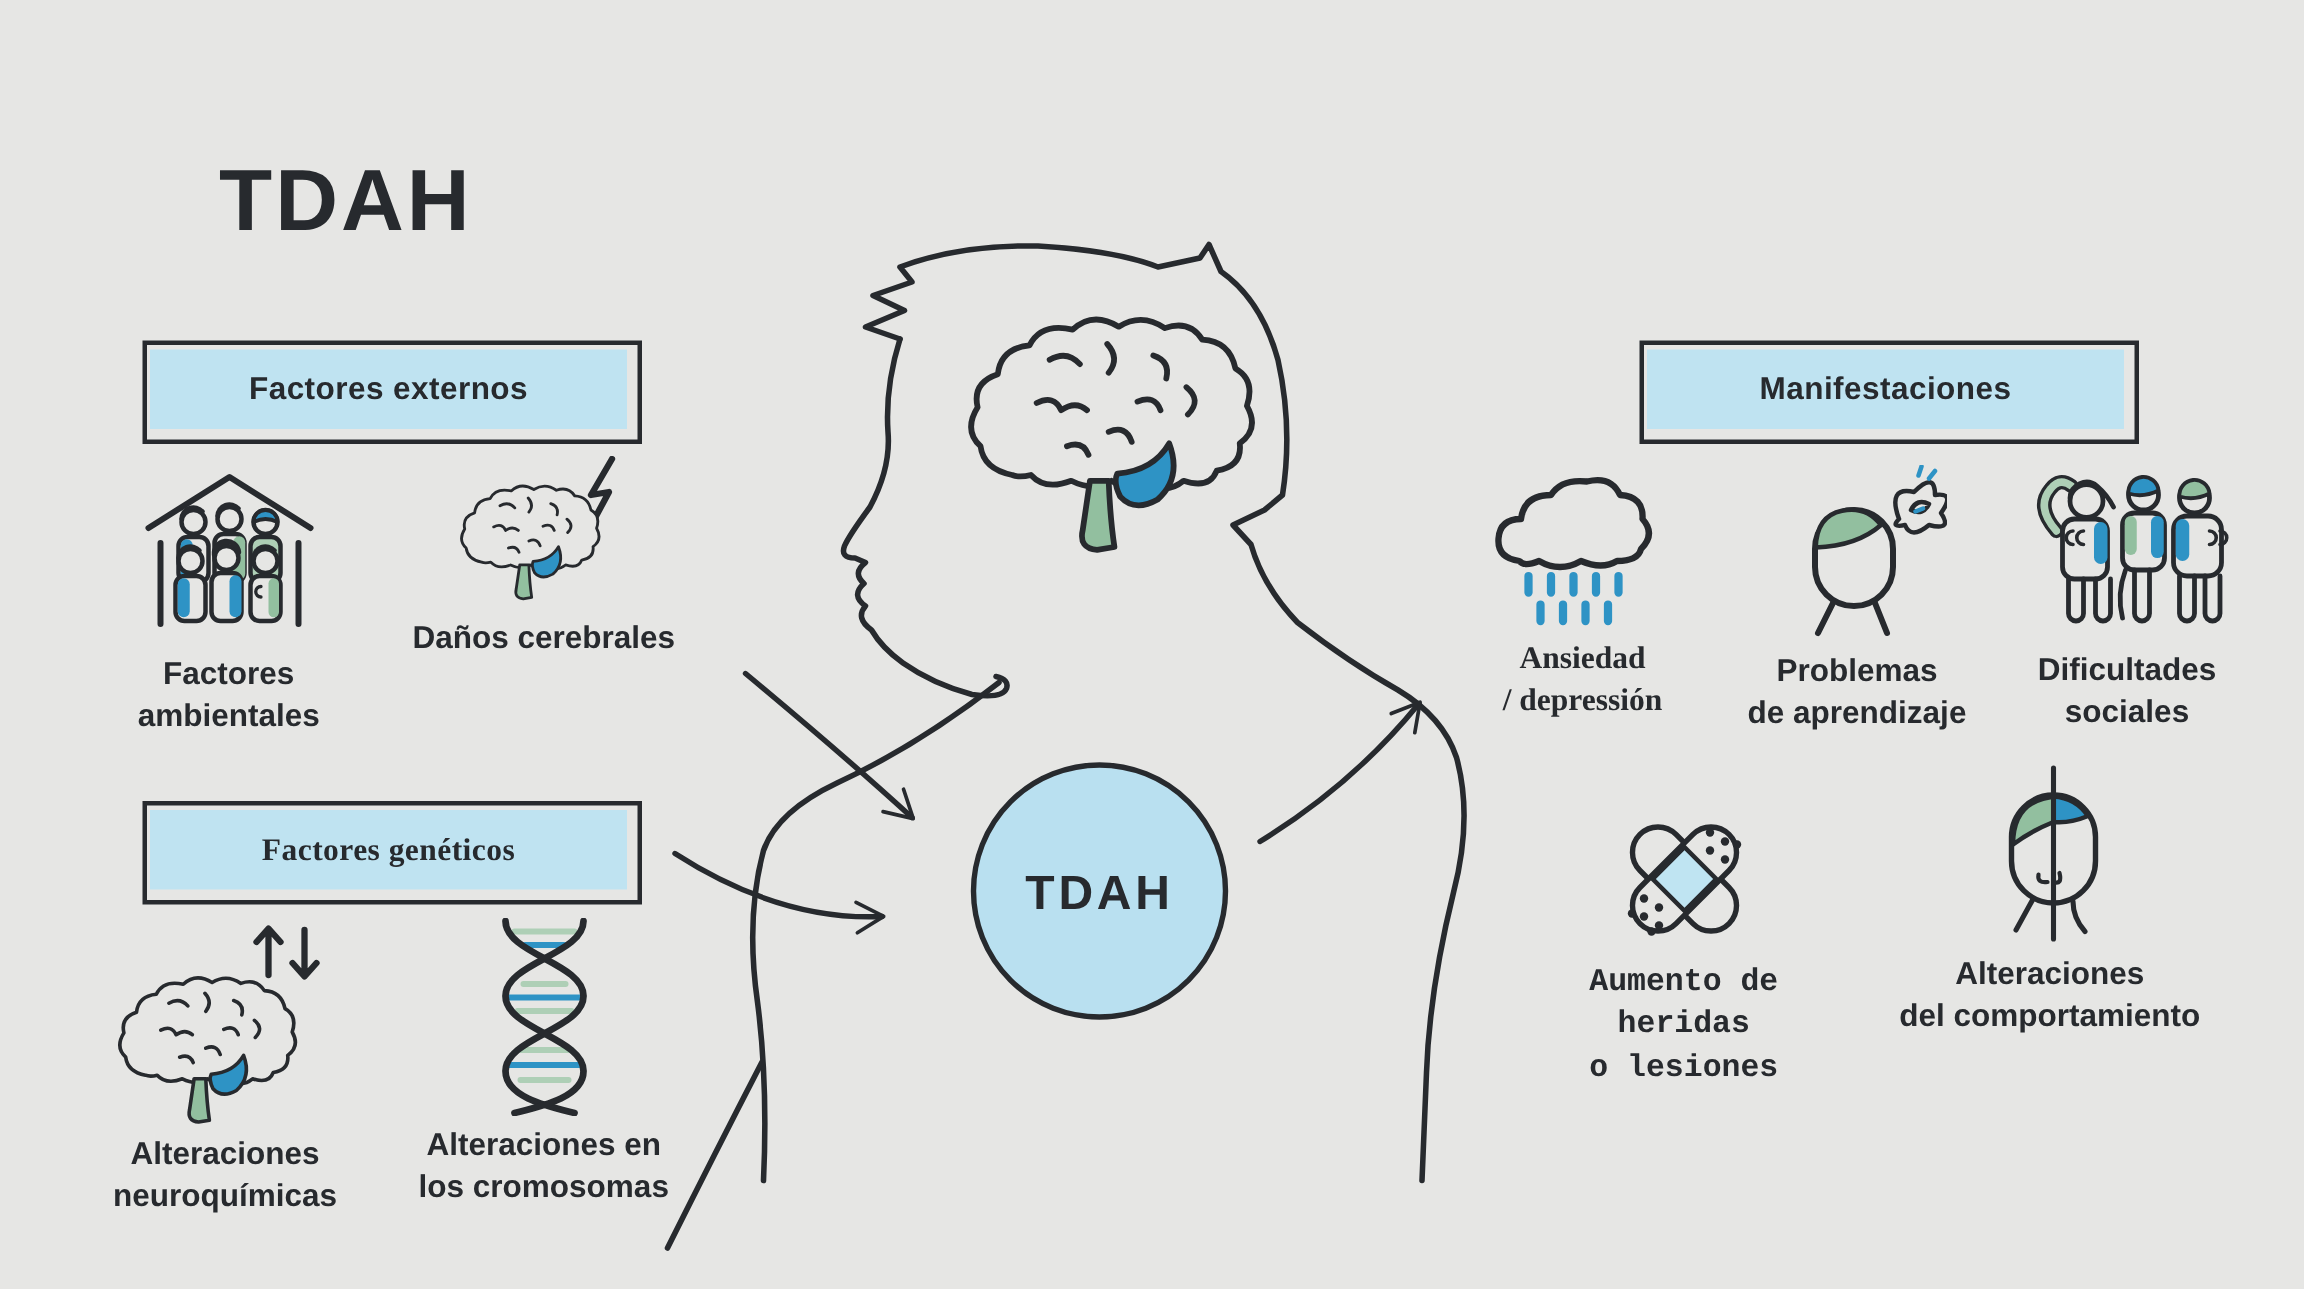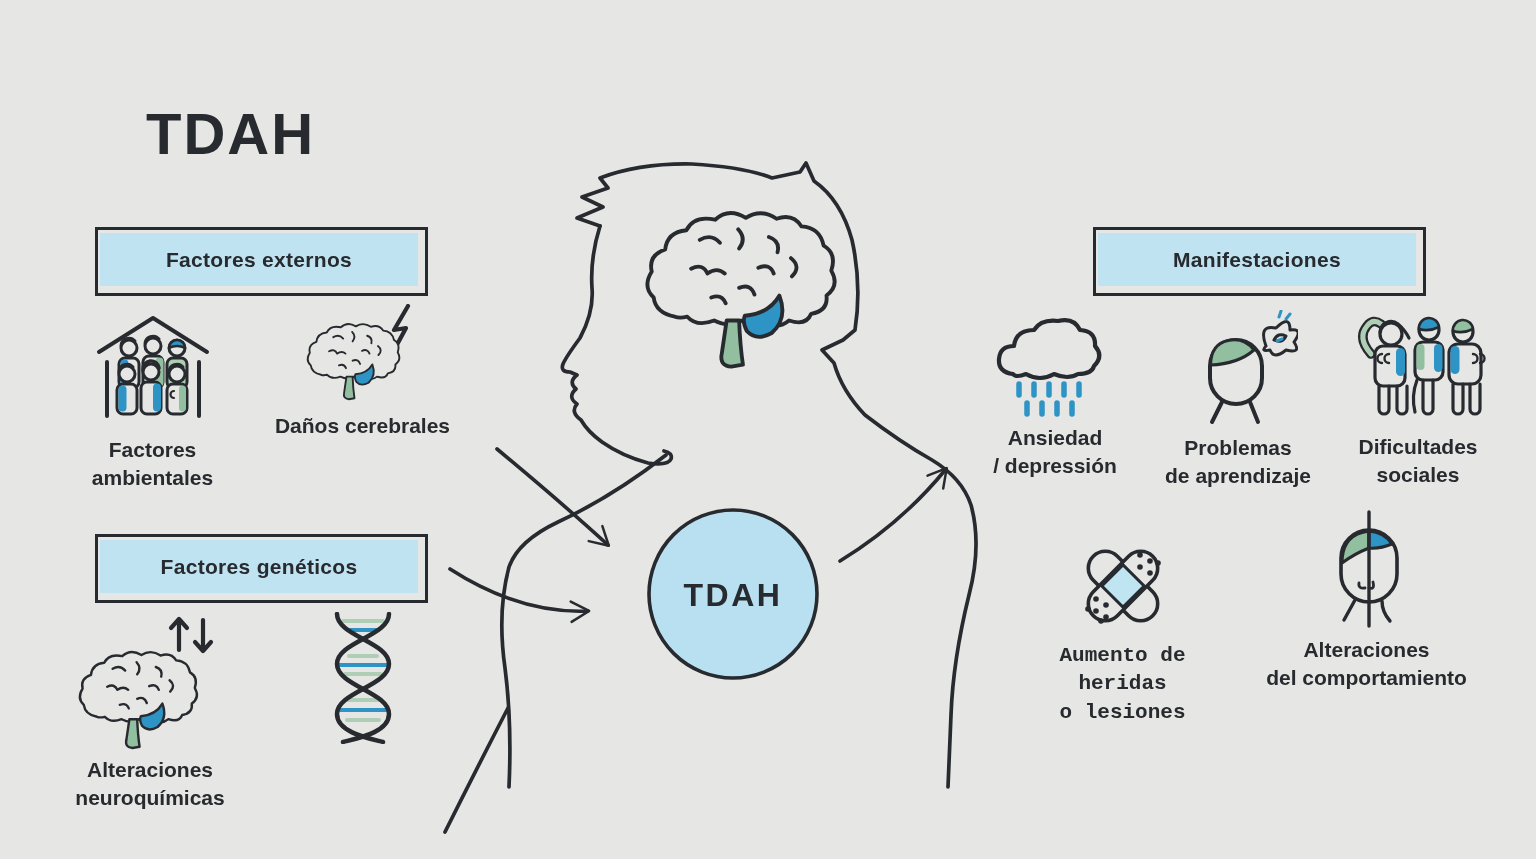--- a/index.html
+++ b/index.html
@@ -56,21 +56,21 @@
       <path class="s" stroke-width="4" d="M 56,28 Q 68,21 77,31 M 96,17 Q 105,27 97,37 M 128,25 Q 140,29 137,41 M 47,58 Q 59,52 64,63 M 64,63 Q 74,56 82,63 M 117,57 Q 129,52 133,63 M 151,47 Q 162,56 152,66 M 97,78 Q 109,73 113,85 M 68,88 Q 79,84 83,94"></path>
     </g>
   </defs>
 </svg>
 
 <div class="title">TDAH</div>
 
 <div class="hbox" style="left:100px;top:233px;">
   <span>Factores externos</span>
 </div>
-<div class="hbox" style="left:100px;top:540px;">
+<div class="hbox" style="left:100px;top:540px;font-family:Liberation Serif, serif;">
   <span>Factores genéticos</span>
 </div>
 <div class="hbox" style="left:1076px;top:233px;margin-left:22px;">
   <span>Manifestaciones</span>
 </div>
 
 <svg class="canvas" width="1536" height="859" viewBox="0 0 1536 859">
   <g>
     <path class="s" stroke-width="3.7" d="M 600,226 L 577,218 L 603,207 L 582,197 L 608,188 L 600,178 Q 640,163 692,164 Q 744,167 772,178 L 800,172 L 806,163 L 814,181 Q 841,200 852,240 Q 862,285 855,330 L 843,340 L 822,350 L 834,363 Q 842,391 865,415 Q 900,442 932,460 Q 962,478 971,505 Q 982,545 969,595 Q 953,660 951,715 L 948,787"></path>
     <path class="s" stroke-width="3.7" d="M 600,226 Q 590,258 592,288 Q 594,312 580,338 Q 566,357 563,364 Q 560,372 570,372 L 577,375 Q 568,382 576,389 Q 567,397 577,404 Q 570,412 581,420 Q 588,432 602,442 Q 622,456 648,463 Q 668,466 671,459 Q 673,453 664,451"></path>
@@ -149,23 +149,25 @@
     <path class="bs" stroke-width="4" d="M 27,18 H 53"></path>
     <path class="gs" stroke-width="4" d="M 26,44 H 54"></path>
     <path class="bs" stroke-width="4" d="M 16,53 H 64"></path>
     <path class="gs" stroke-width="4" d="M 22,62 H 58"></path>
     <path class="gs" stroke-width="4" d="M 22,88 H 58"></path>
     <path class="bs" stroke-width="4" d="M 17,98 H 63"></path>
     <path class="gs" stroke-width="4" d="M 24,108 H 56"></path>
     <path class="s" stroke-width="4.5" d="M 14,2 C 14,24 66,30 66,52 C 66,74 14,80 14,102 C 14,120 44,126 60,130"></path>
     <path class="s" stroke-width="4.5" d="M 66,2 C 66,24 14,30 14,52 C 14,74 66,80 66,102 C 66,120 36,126 20,130"></path>
   </svg>
-</div>
-
-<div class="figure" style="left:975px;top:314px;width:160px;">
+  <div class="cap">Alteraciones en
+los cromosomas</div>
+</div>
+
+<div class="figure" style="left:975px;top:314px;width:160px;font-family:Liberation Serif, serif;">
   <svg width="120" height="104" viewBox="0 0 120 104">
     <path class="s fbg" stroke-width="4.2" d="M 18,60 Q 3,58 4,45 Q 5,32 19,32 Q 21,16 39,16 Q 46,5 63,7 Q 79,3 85,16 Q 101,17 100,32 Q 109,42 99,52 Q 97,60 83,60 Q 73,66 59,60 Q 45,68 31,60 Q 21,64 18,60 Z"></path>
     <g class="bs" stroke-width="5.5">
       <path d="M 24,70 V 81 M 39,70 V 81 M 54,70 V 81 M 69,70 V 81 M 84,70 V 81"></path>
       <path d="M 32,89 V 100 M 47,89 V 100 M 62,89 V 100 M 77,89 V 100"></path>
     </g>
   </svg>
   <div class="cap">Ansiedad
 / depressión</div>
 </div>

